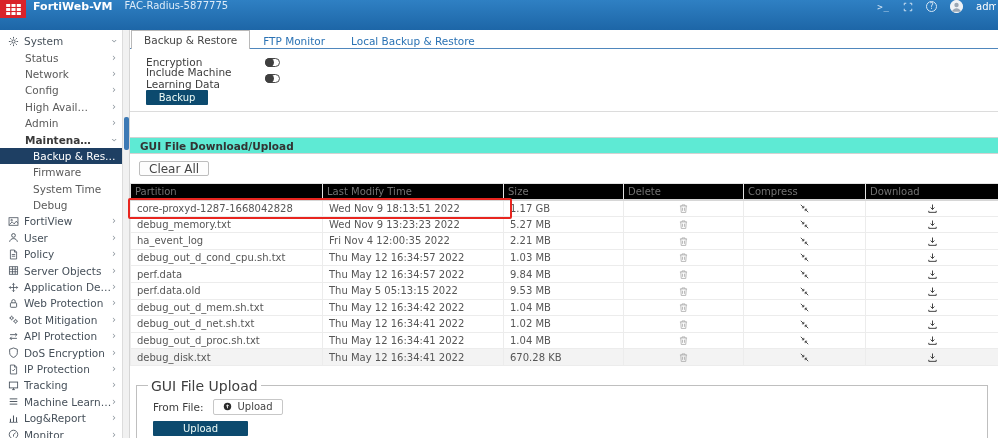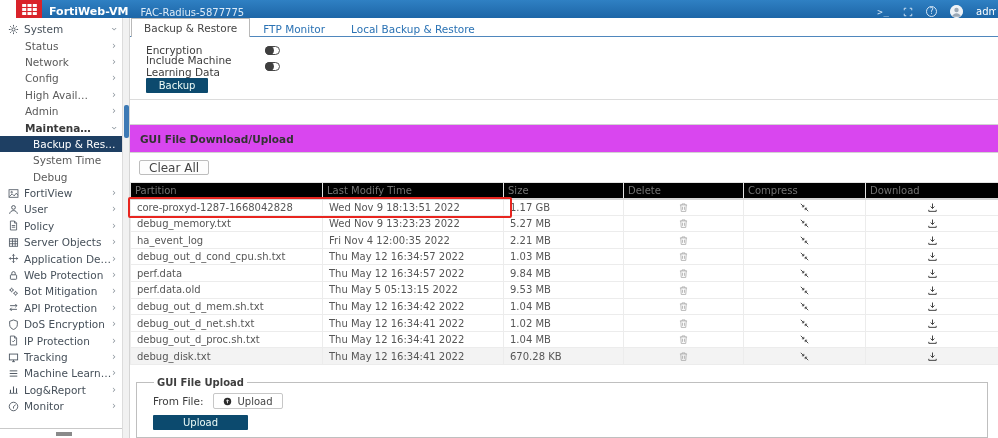--- a/index.html
+++ b/index.html
@@ -4,21 +4,21 @@
 <style>
   * { box-sizing: border-box; }
   html,body { margin:0; padding:0; }
   body {
     width:998px; height:438px; overflow:hidden; background:#fff;
     font-family:"DejaVu Sans","Liberation Sans",sans-serif; font-size:10.5px; color:#555;
   }
   svg.icn { width:11px; height:11px; display:block; }
 
   
-  .topbar { height:18px; background:linear-gradient(#2f80c3,#1d66a7); display:flex; align-items:flex-end;margin-left:16px; }
+  .topbar { height:30px; background:linear-gradient(#2f80c3,#1d66a7); display:flex; align-items:flex-start; }
   .logo { width:26px; height:18px; background:#d9232a; display:flex; align-items:center; justify-content:center; flex:0 0 auto; }
   .logo svg { width:15px; height:11px; display:block; }
   .app-title { color:#fff; font-weight:bold; font-size:11px; margin-left:7px; white-space:nowrap; }
   .device-name { color:#dcebf8; font-size:10px; margin-left:12px; white-space:nowrap; }
   .topbar-right { margin-left:auto; display:flex; align-items:center; gap:13px; color:#d7e7f6; padding-right:2px; }
   .tb-icn { font-family:"DejaVu Sans Mono",monospace; font-size:9px; letter-spacing:1px; cursor:pointer; }
   .tb-svg { width:10px; height:10px; cursor:pointer; }
   .tb-help { width:11px; height:11px; border:1px solid #d7e7f6; border-radius:50%; font-size:8px;
              display:flex; align-items:center; justify-content:center; cursor:pointer; }
   .tb-avatar { width:13px; height:13px; border-radius:50%; background:#f2f5f8; cursor:pointer; }
@@ -56,40 +56,40 @@
   .form-section { padding:5px 0 0 16px; border-bottom:1px solid #dcdcdc; height:63px; }
   .toggle-row { display:flex; align-items:center; height:16px; color:#3c3c3c; }
   .toggle-label { width:119px; }
   .toggle { width:15px; height:9px; border:1px solid #4a4a4a; border-radius:5px; position:relative; background:#fff; cursor:pointer; flex:0 0 auto; }
   .toggle .knob { position:absolute; left:-1px; top:-1px; width:9px; height:9px; border-radius:50%; background:#3f3f3f; }
   .btn-green { margin-top:4px; width:62px; height:15px; background:#0c4a6e; color:#eefcf7; border:none; font-size:10px;
                font-family:inherit; display:flex; align-items:center; justify-content:center; cursor:pointer; border-radius:1px; }
 
   
   .gap { height:25px; }
-  .section-bar { height:29px; background:#d946ef; border-top:1px solid #d2d2d2; border-bottom:1px solid #d2d2d2;
+  .section-bar { height:17px; background:#5eead4; border-top:1px solid #d2d2d2; border-bottom:1px solid #d2d2d2;
                  display:flex; align-items:center; padding-left:10px; color:#333; font-weight:bold; }
   .clear-all { margin:7px 0 7px 9px; height:15px; padding:0 9px; background:#fdfdfd; border:1px solid #bdbdbd; border-radius:2px;
                font-size:12px; font-family:inherit; color:#444; cursor:pointer; }
   .table-wrap { position:relative; }
   table.files { width:100%; border-collapse:collapse; table-layout:fixed; font-size:10px; }
   table.files th { background:#000000; border:1px solid #e3e3e3; border-bottom:2px solid #d6d6d6;
                    height:16px; font-weight:normal; color:#737373; text-align:left; padding:0 4px; }
   table.files td { border:1px solid #ececec; height:16.6px; padding:0 6px; color:#565656;
                    white-space:nowrap; overflow:hidden; text-overflow:ellipsis; }
   table.files tr.shaded td { background:#f3f3f3; }
   td.icn-cell { text-align:center; padding:0; }
   .icn-btn { display:inline-flex; cursor:pointer; color:#3c3c3c; vertical-align:middle; }
   .icn-btn.dim { color:#a3a3a3; }
   .annotation-box { position:absolute; left:-2px; top:15px; width:384px; height:21px; border:2px solid #e8251f;
                     border-radius:2px; pointer-events:none; z-index:5; }
 
   
   .fieldset { border:1px solid #bfbfbf; margin:12px 10px 0 6px; padding:2px 10px 7px; }
-  .fieldset legend { font-size:10px; color:#3e3e3e; padding:0 3px; margin-left:7px;font-weight:bold; }
+  .fieldset legend { font-size:14px; color:#3e3e3e; padding:0 3px; margin-left:1px; }
   .fromfile-row { display:flex; align-items:center; margin:3px 0 6px 6px; color:#3c3c3c; }
   .choose-btn { display:inline-flex; align-items:center; gap:5px; border:1px solid #c7c7c7; background:#fff; height:16px;
                 padding:0 9px; font-size:10px; font-family:inherit; color:#444; border-radius:2px; margin-left:10px; cursor:pointer; }
   .choose-btn svg { width:9px; height:9px; color:#2b2b2b; }
   .upload-btn { margin-left:6px; width:95px; }
 </style>
 </head>
 <body>
 
 <svg width="0" height="0" style="position:absolute" aria-hidden="true">
@@ -280,20 +280,23 @@
           <span class="chev">›</span>
         </div>
         <div class="sb-item d1 exp">
           <span class="sb-label">Maintenance</span>
           <span class="chev down">›</span>
         </div>
         <div class="sb-item d2 sel">
           <span class="sb-label">Backup &amp; Restore</span>
         </div>
         <div class="sb-item d2">
+          <span class="sb-label">Firmware</span>
+        </div>
+        <div class="sb-item d2">
           <span class="sb-label">System Time</span>
         </div>
         <div class="sb-item d2">
           <span class="sb-label">Debug</span>
         </div>
         <div class="sb-item d0">
           <svg class="icn sb-icn" viewBox="0 0 16 16">
             <use href="#fortiview-icon"></use>
           </svg>
           <span class="sb-label">FortiView</span>

